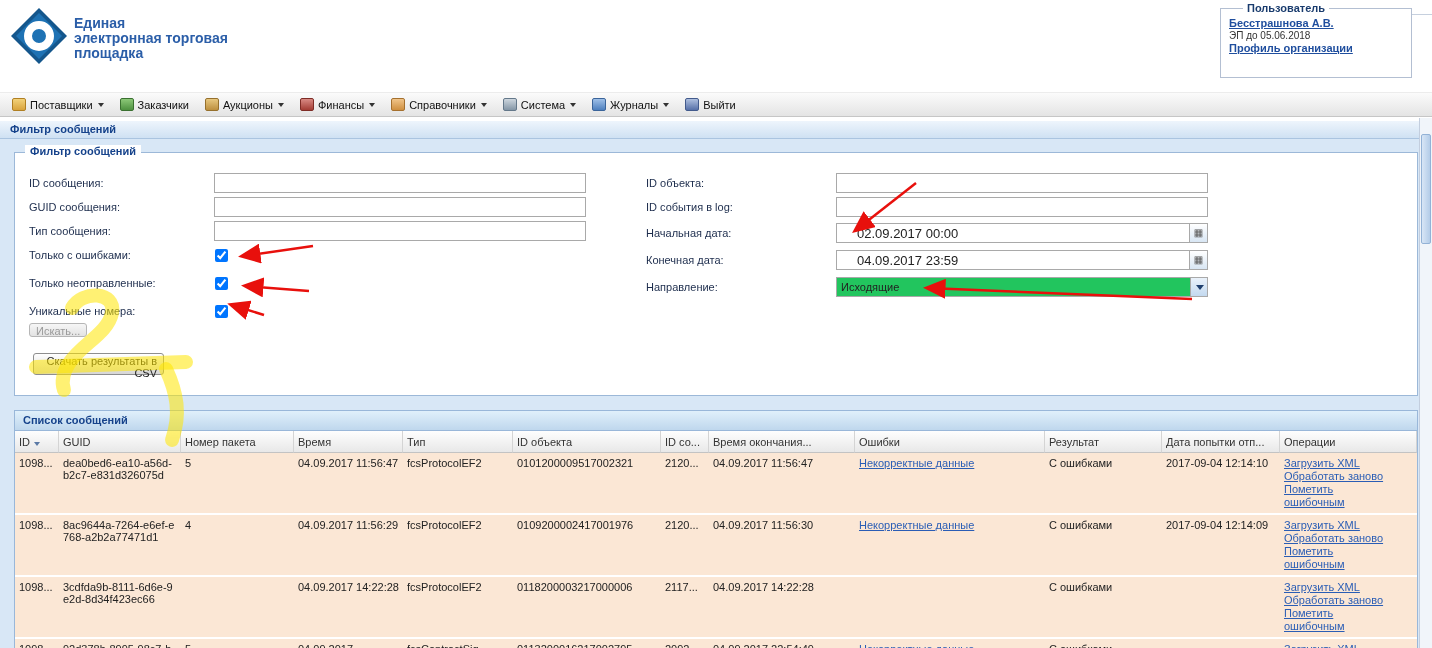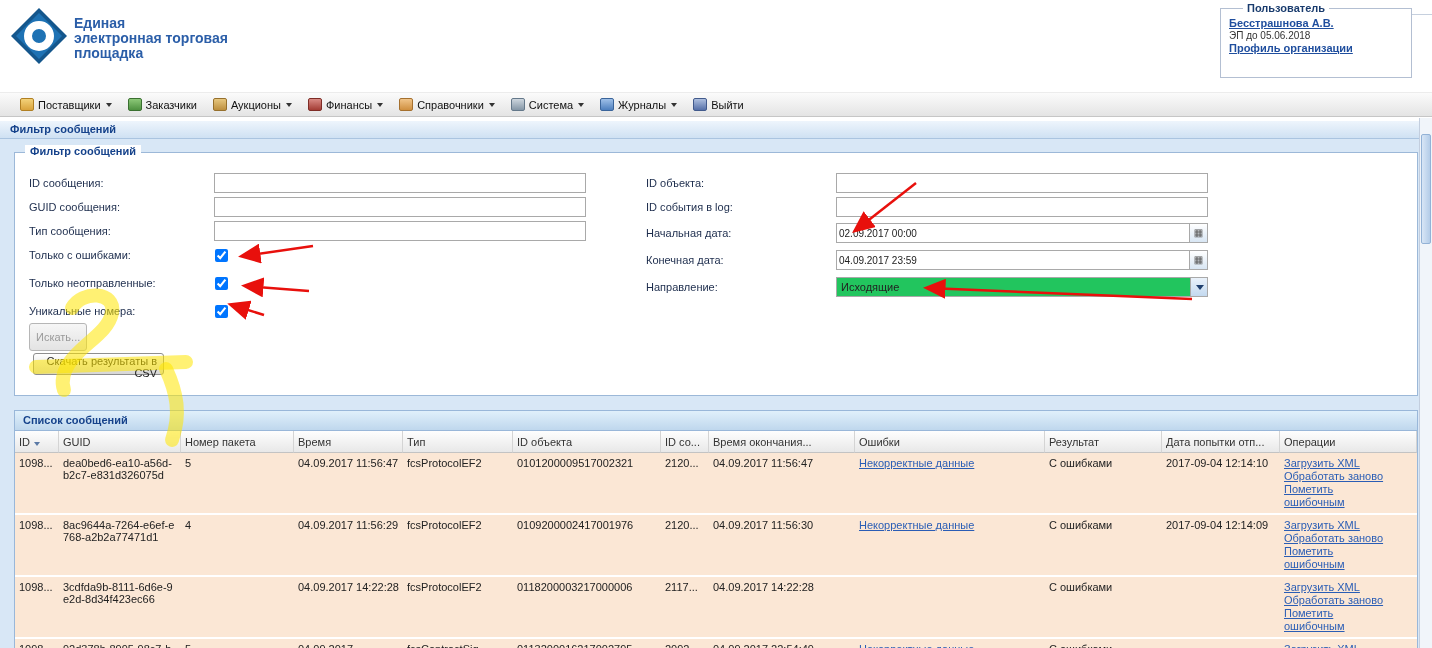--- a/index.html
+++ b/index.html
@@ -12,42 +12,42 @@
   .logo-svg { position:absolute; left:10px; top:7px; }
   .logo-text { position:absolute; left:74px; top:16px; font-size:14px; font-weight:bold; color:#2b5ea8; line-height:15px; }
   .ubox { position:absolute; left:1220px; top:8px; width:192px; height:70px; border:1px solid #b3bfd2; background:#fff; padding:8px 8px 4px 8px; }
   .ubox-legend { position:absolute; top:-7px; left:22px; background:#fff; padding:0 4px; font-weight:bold; color:#1a3c6e; }
   .ubox a { display:block; color:#1f4e9e; font-weight:bold; text-decoration:underline; line-height:13px; cursor:pointer; }
   .ubox .cert { color:#333; font-size:10px; line-height:12px; }
   .topline { position:absolute; left:1220px; top:14px; width:212px; height:0; border-top:1px solid #c6d0de; z-index:0;}
   
   .menubar { position:absolute; left:0; top:92px; width:1432px; height:25px;
     background:linear-gradient(#fbfbfb,#e4e4e4); border-top:1px solid #ececec; border-bottom:1px solid #c6c6c6;
-    display:flex; align-items:center; gap:16px; padding-left:20px; }
+    display:flex; align-items:center; gap:16px; padding-left:12px; }
   .menu-item { display:flex; align-items:center; gap:4px; cursor:pointer; color:#111; white-space:nowrap; }
   .mi { width:14px; height:13px; border-radius:2px; display:inline-block; }
   .icon-suppliers { background:linear-gradient(#f3d27a,#d9a33c); border:1px solid #b07f22; }
   .icon-customers { background:linear-gradient(#8cc878,#4e9140); border:1px solid #3a7030; }
   .icon-auctions  { background:linear-gradient(#e7c77f,#bd8f3e); border:1px solid #96702c; }
   .icon-finance   { background:linear-gradient(#d98a84,#a33c34); border:1px solid #7e2c26; }
   .icon-reference { background:linear-gradient(#f0c489,#cf8f3f); border:1px solid #a5702e; }
   .icon-system    { background:linear-gradient(#cdd6de,#8496a6); border:1px solid #64788a; }
   .icon-journals  { background:linear-gradient(#9fc0e8,#4d7fbe); border:1px solid #3a649a; }
   .icon-exit      { background:linear-gradient(#aebfdf,#5670a8); border:1px solid #425a8c; }
   .caret { width:0; height:0; border-left:3px solid transparent; border-right:3px solid transparent; border-top:4px solid #333; margin-left:1px; }
   
   .page-strip { position:absolute; left:0; top:121px; width:1432px; height:18px;
     background:linear-gradient(#eef5fc,#cfe1f3); border-bottom:1px solid #aac4e0;
     color:#15428b; font-weight:bold; line-height:17px; padding-left:10px; }
   .content-bg { position:absolute; left:0; top:139px; width:1432px; height:509px; background:#d8e7f6; }
   
   .panel { position:absolute; left:14px; top:152px; width:1404px; height:244px; background:#fff; border:1px solid #9cb8d8; }
   .panel-legend { position:absolute; top:-8px; left:10px; background:#fff; padding:0 5px; color:#15428b; font-weight:bold; }
   .flabel { position:absolute; font-weight:normal; color:#1c2c4c; line-height:20px; white-space:nowrap; }
-  .tinput { position:absolute; width:372px; height:20px; border:1px solid #a9a9a9; padding:1px 2px; font-family:"Liberation Sans",sans-serif; font-size:10px; color:#222; }
+  .tinput { position:absolute; width:372px; height:20px; border:1px solid #a9a9a9; padding:1px 20px; font-family:"Liberation Sans",sans-serif; font-size:13px; color:#222; }
   .tinput.short { width:354px; }
   .cal-btn { position:absolute; width:18px; height:20px; border:1px solid #a9a9a9; border-left:none;
     background:linear-gradient(#ffffff,#d8e6f4); font-size:10px; color:#555; text-align:center; line-height:18px; cursor:pointer; padding:0; }
   .cbx { position:absolute; width:13px; height:13px; margin:0; }
   .combo { position:absolute; width:372px; height:20px; border:1px solid #a9a9a9; background:#22c55e; }
   .combo .val { position:absolute; left:4px; top:2px; line-height:14px; color:#222; }
   .combo .trigger { position:absolute; right:0; top:0; width:17px; height:18px;
     background:linear-gradient(#eaf2fb,#c3d9ef); border-left:1px solid #a9a9a9; cursor:pointer; }
   .combo .trigger::after { content:""; position:absolute; left:5px; top:7px;
     border-left:4px solid transparent; border-right:4px solid transparent; border-top:5px solid #1f3f6e; }
@@ -169,21 +169,21 @@
 
     <span class="flabel" style="left:14px; top:92px;">Только с ошибками:</span>
     <input class="cbx" style="left: 200px; top: 96px;" type="checkbox" checked="true">
 
     <span class="flabel" style="left:14px; top:120px;">Только неотправленные:</span>
     <input class="cbx" style="left: 200px; top: 124px;" type="checkbox" checked="true">
 
     <span class="flabel" style="left:14px; top:148px;">Уникальные номера:</span>
     <input class="cbx" style="left: 200px; top: 152px;" type="checkbox" checked="true">
 
-    <button class="btn disabled" style="left:14px; top:170px; width:58px; height:28px;" disabled="">Искать...</button>
+    <button class="btn disabled" style="left:14px; top:170px; width:58px; height:14px;" disabled="">Искать...</button>
     <button class="btn" style="left:18px; top:200px; width:131px; height:22px;text-align:right;">Скачать результаты в CSV</button>
 
     <span class="flabel" style="left:631px; top:20px;">ID объекта:</span>
     <input class="tinput" style="left: 821px; top: 20px;" type="text" value="">
 
     <span class="flabel" style="left:631px; top:44px;">ID события в log:</span>
     <input class="tinput" style="left: 821px; top: 44px;" type="text" value="">
 
     <span class="flabel" style="left:631px; top:70px;">Начальная дата:</span>
     <input class="tinput short" style="left: 821px; top: 70px;" type="text" value="02.09.2017 00:00">

